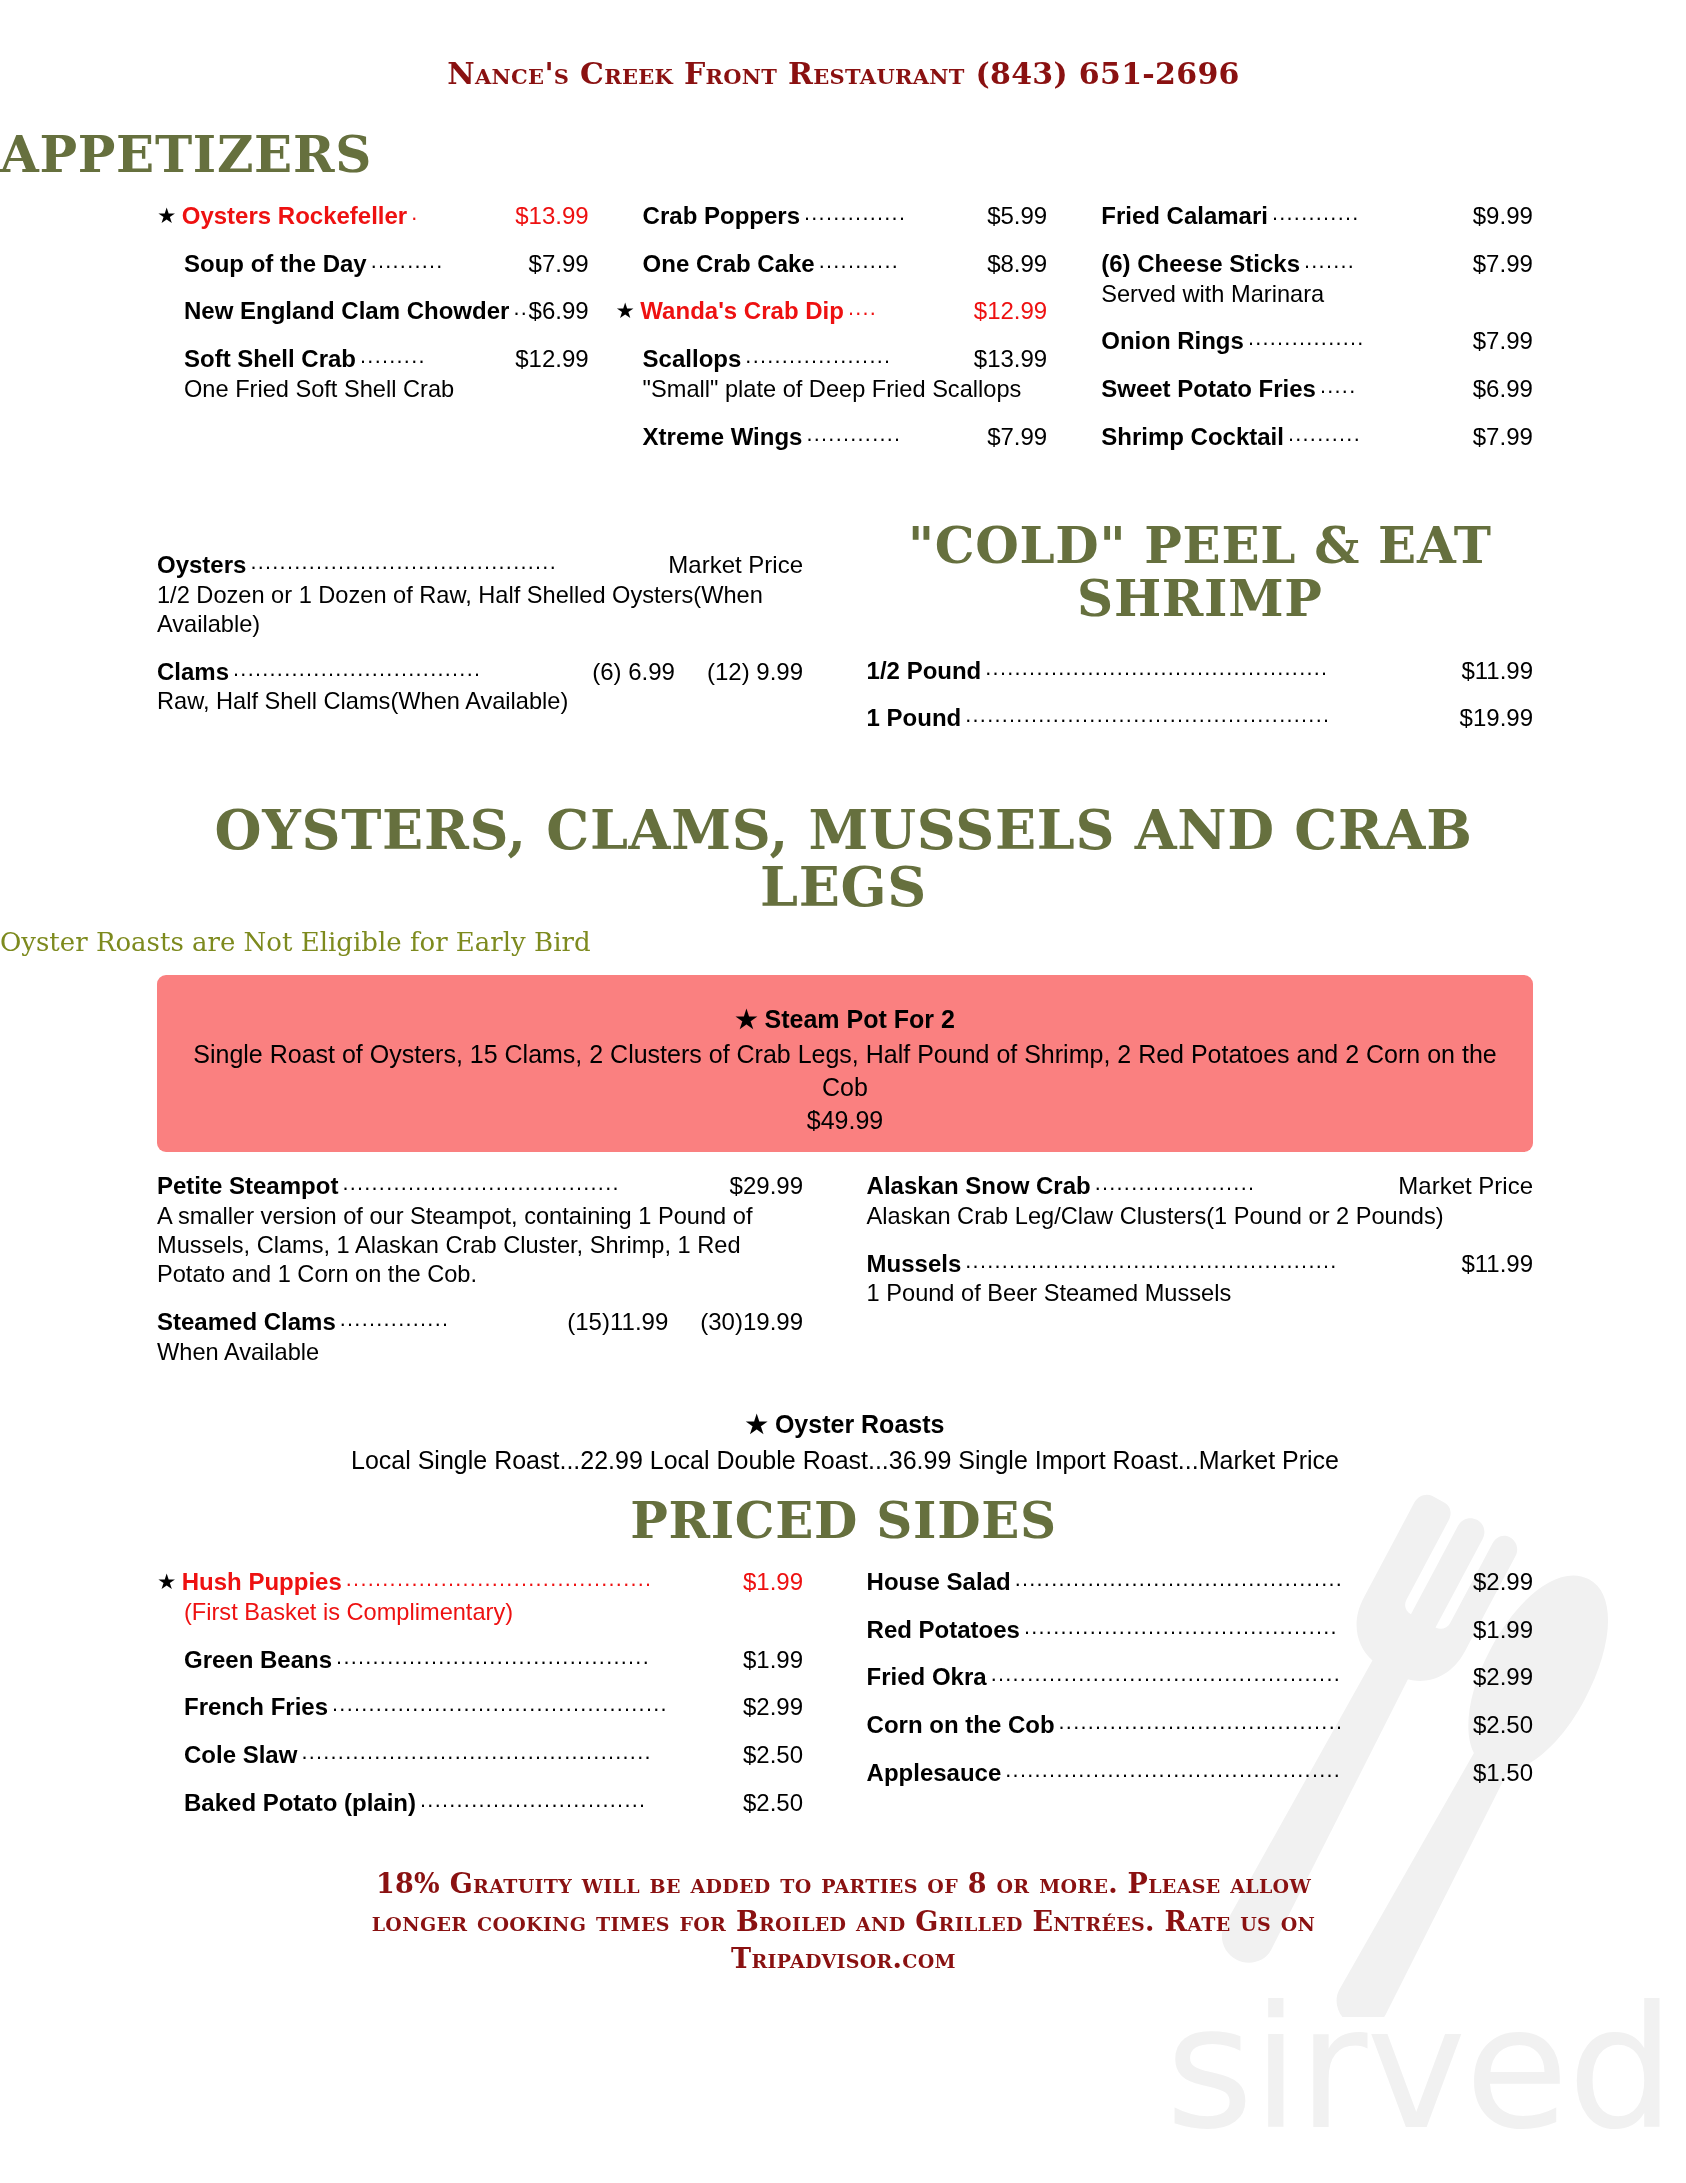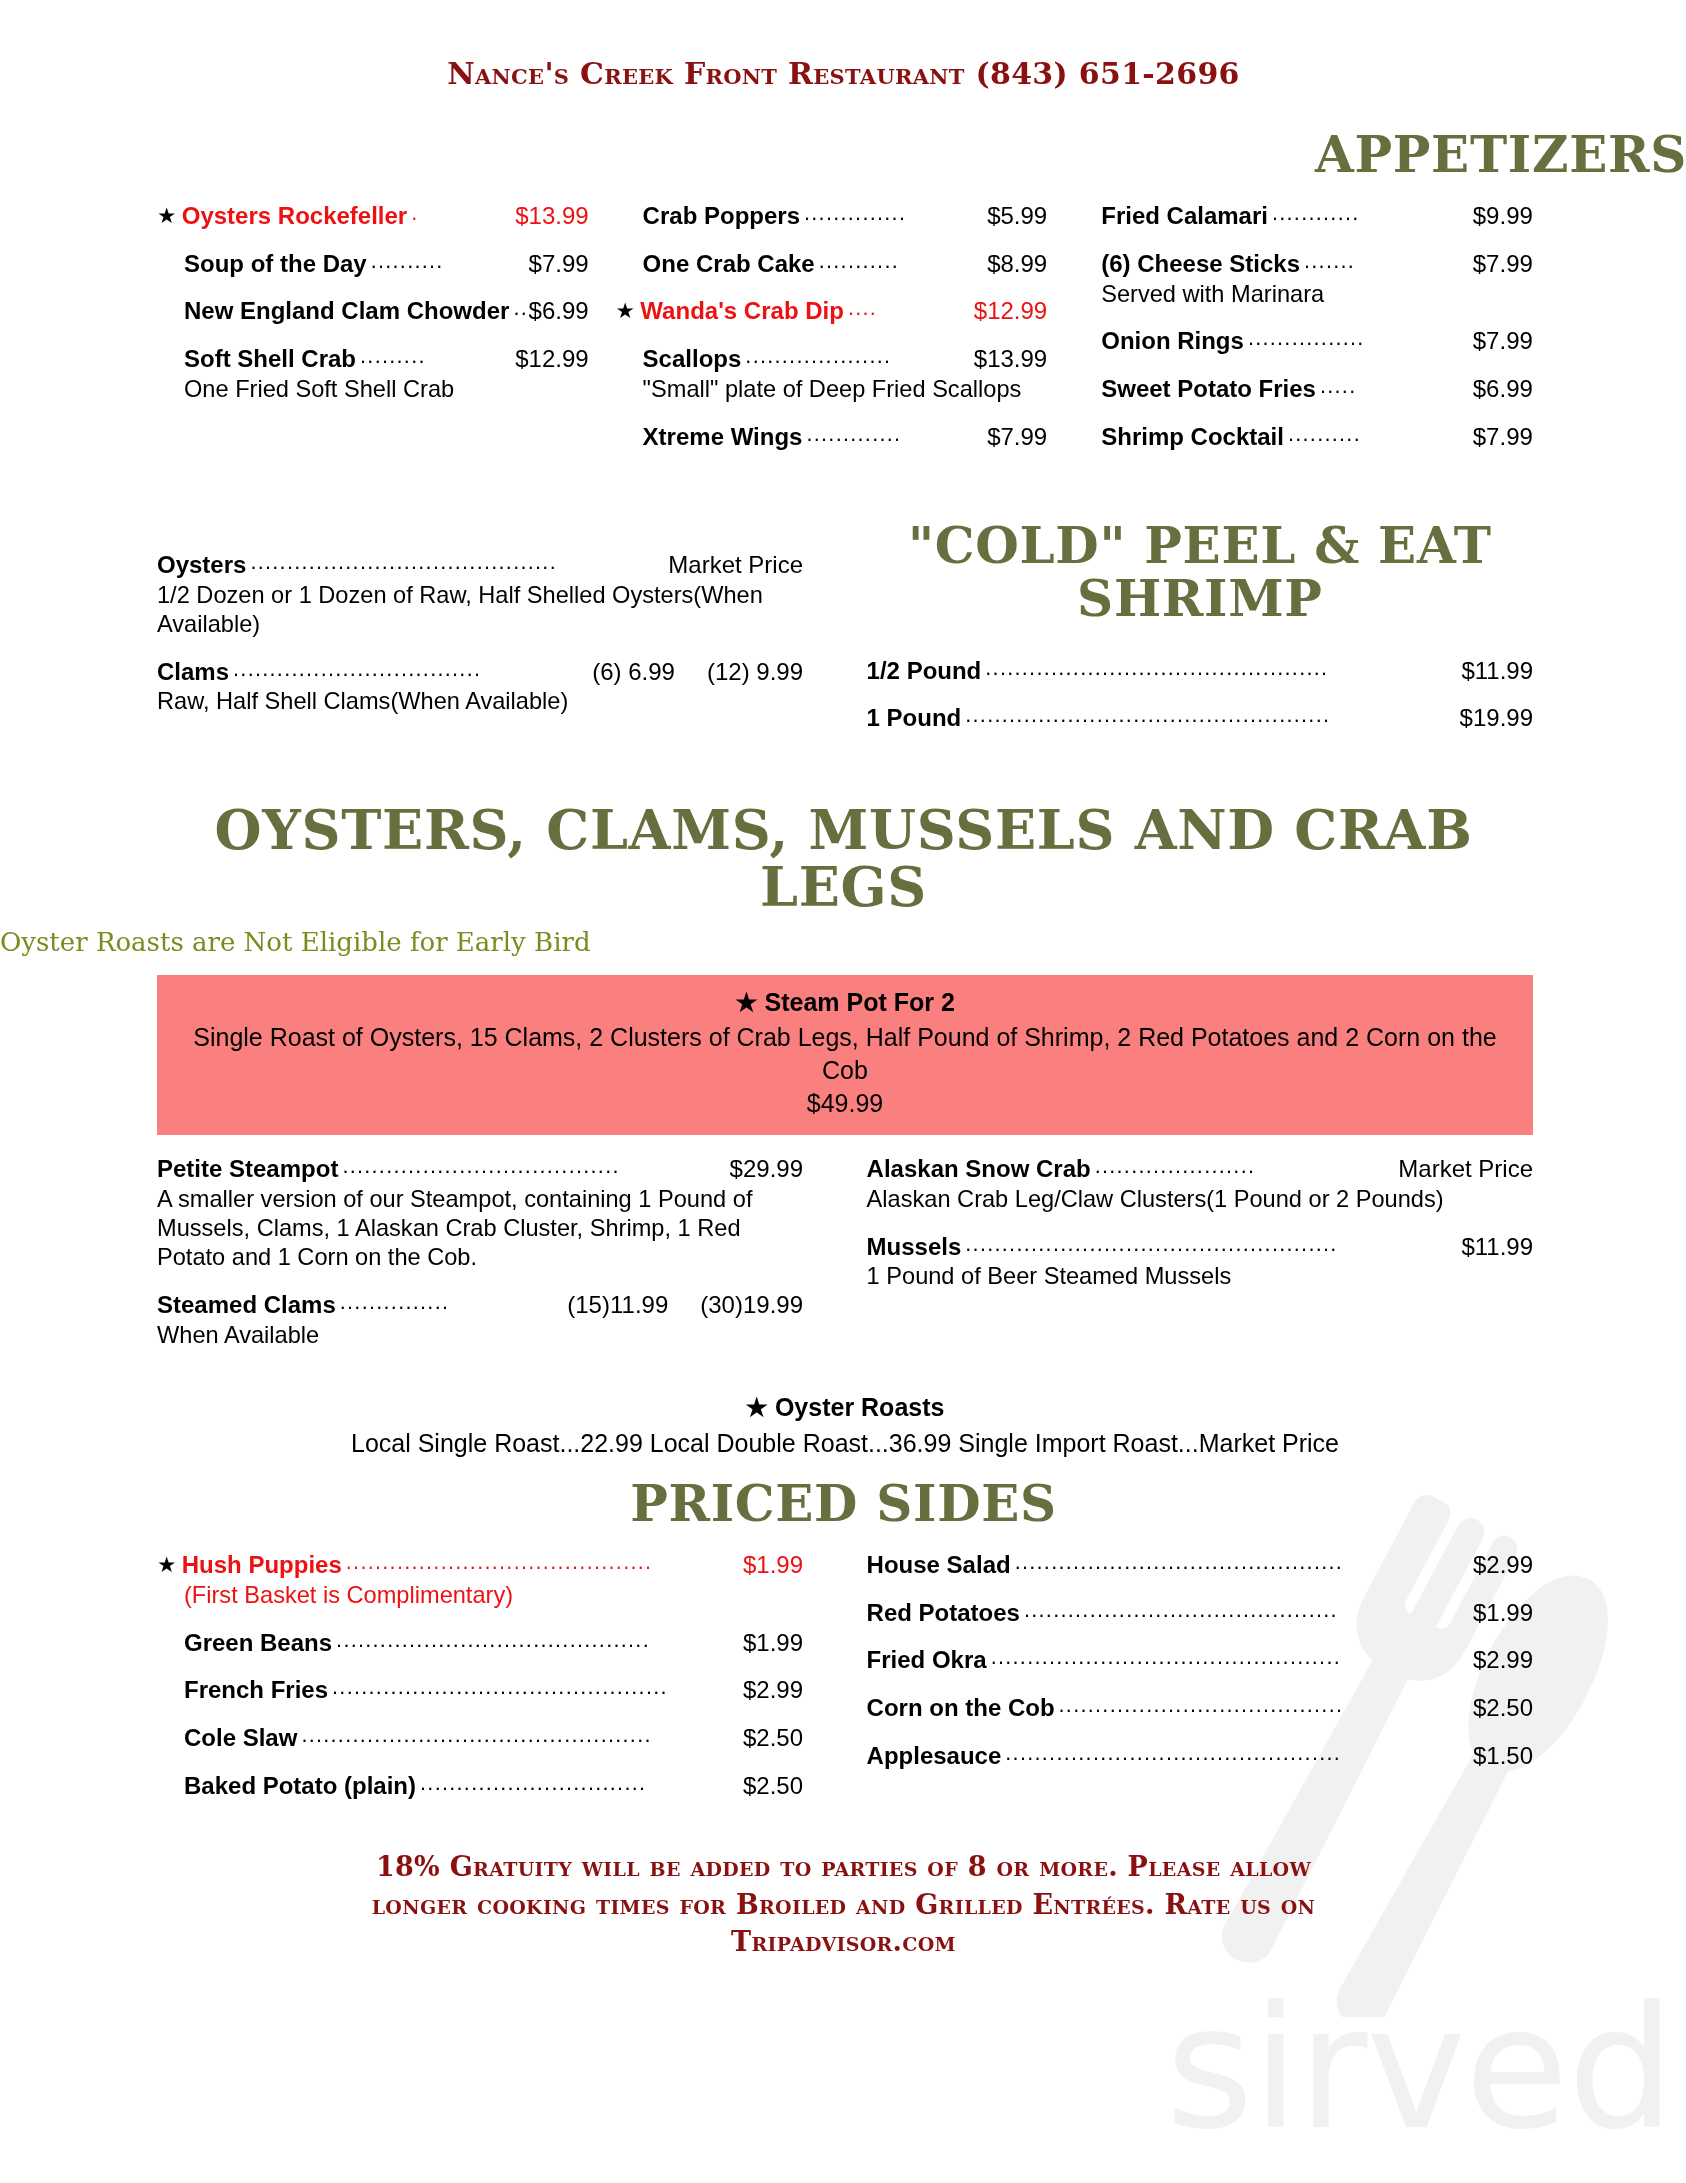--- a/index.html
+++ b/index.html
@@ -62,21 +62,21 @@
   }
   .section-heading {
     color: #66703E;
     font-family: "DejaVu Serif", serif;
     font-weight: 700;
     font-variant: small-caps;
     text-transform: uppercase;
     line-height: 1.06;
     letter-spacing: 0.7px;
   }
-  .h-appetizers { text-align: right; font-size: 50px; margin-top: 39px; }
+  .h-appetizers { text-align: left; font-size: 50px; margin-top: 39px; }
   .h-halfshell  { font-size: 50px; text-align: left; }
   .h-coldpeel   { font-size: 50px; text-align: center; }
   .h-oysters    { font-size: 54px; text-align: center; }
   .h-sides      { font-size: 50px; text-align: center; }
 
   .subtitle-olive {
     text-align: left;
     color: #7d8a1e;
     font-family: "DejaVu Serif", serif;
     font-size: 26px;
@@ -165,23 +165,24 @@
   }
   .col2-left  { width: 50%; padding-right: 42px; }
   .col2-right { width: 50%; padding-left: 21.6px; }
 
   .halfshell-wrap { margin-top: 49px; }
 
   
   .banner {
     background: #fa8080;
     margin: 17.5px 154px 0 157px;
-    padding: 11px 16px 15px 16px;
+    padding: 28px 16px 15px 16px;
     text-align: center;
     color: #000;
+    border-radius: 9px;
   }
   .banner-title {
     font-weight: 700;
     font-size: 25px;
     line-height: 1.3;
   }
   .banner-desc {
     font-weight: 400;
     font-size: 25px;
     line-height: 1.3;

